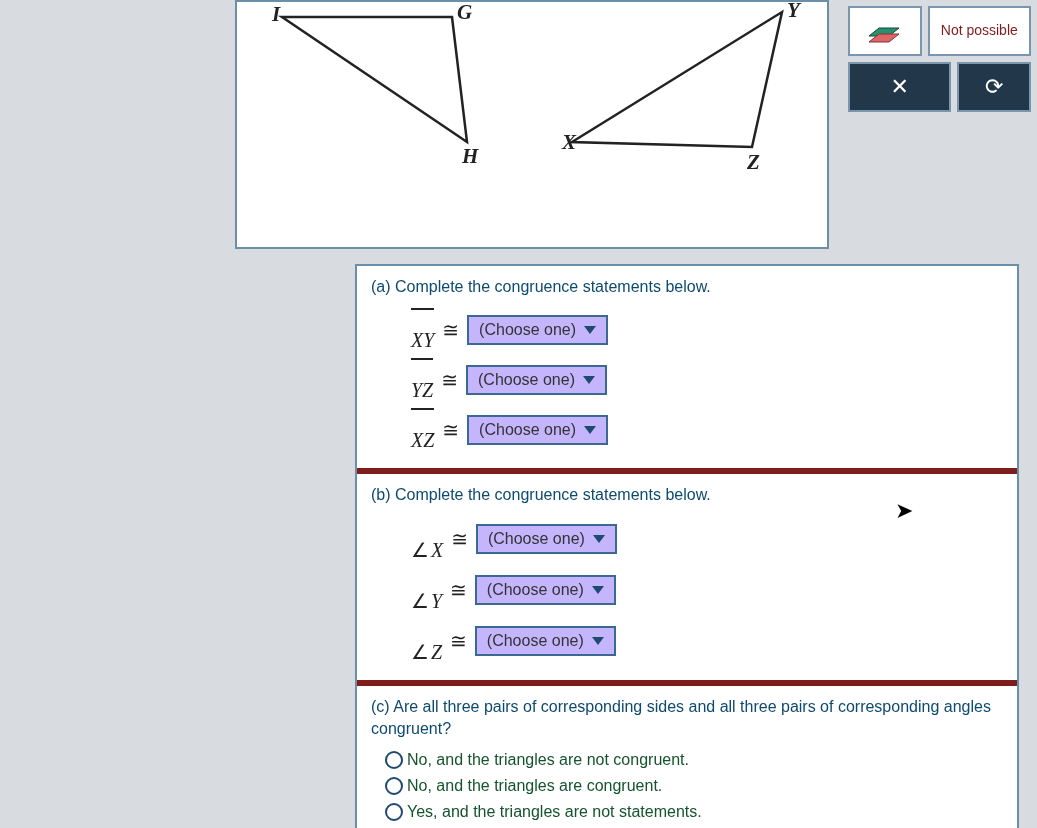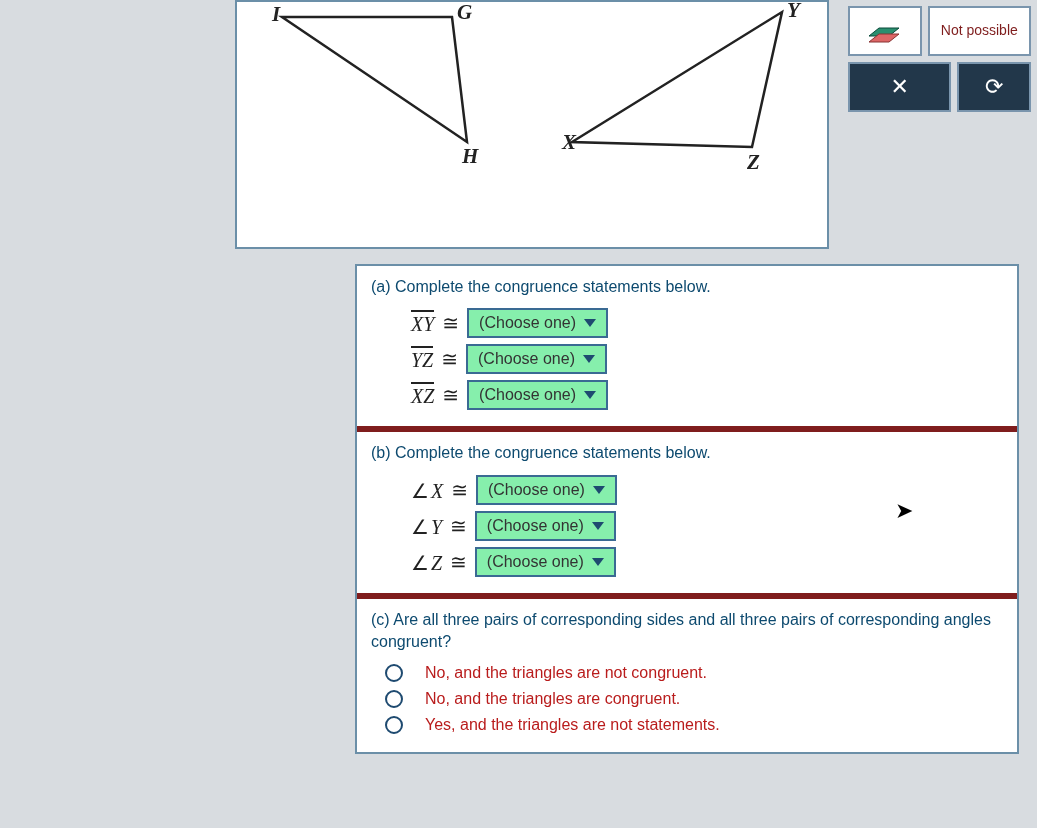--- a/index.html
+++ b/index.html
@@ -7,27 +7,27 @@
 .tri-label{position:absolute;font:italic bold 21px 'Times New Roman',serif;color:#222;}
 .toolbar{position:absolute;right:0;top:0;width:195px;}
 .tool-row{display:flex;gap:6px;margin:6px;}
 .tool-btn{background:#fff;border:2px solid #7a95ad;height:46px;display:flex;align-items:center;justify-content:center;font:14px sans-serif;color:#7f1d1d;cursor:pointer;}
 .tool-btn.dark{background:#22374a;color:#fff;}
 .question-box{position:absolute;left:355px;top:264px;width:660px;background:#fff;border:2px solid #6b8fa8;}
 .qrow{border-top:6px solid #7f1d1d;padding:10px 14px;}
 .qrow:first-child{border-top:none;}
 .qlabel{font:16px/1.4 sans-serif;color:#0d4a6f;margin-bottom:10px;}
 .congr-line{display:flex;align-items:center;gap:8px;margin:6px 0 6px 40px;}
-.seg-name{font:italic 20px 'Times New Roman',serif;color:#222;position:relative;padding-top:3px;}
+.seg-name{font:italic 20px 'Times New Roman',serif;color:#222;position:relative;padding-top:21px;}
 .seg-name.bar::before{content:"";position:absolute;top:0;left:0;right:0;height:2px;background:#222;}
 .seg-name.ang::before{content:"\2220";font-style:normal;margin-right:2px;}
 .cong-sym{font:20px 'Times New Roman',serif;color:#222;}
-.dd{display:inline-flex;align-items:center;gap:8px;border:2px solid #3a6a93;padding:4px 10px;font:16px sans-serif;color:#333;background:#86efac;cursor:pointer;}
+.dd{display:inline-flex;align-items:center;gap:8px;border:2px solid #3a6a93;padding:4px 10px;font:16px sans-serif;color:#333;background:#c4b5fd;cursor:pointer;}
 .dd-caret{width:0;height:0;border-left:6px solid transparent;border-right:6px solid transparent;border-top:8px solid #1e4a70;}
-.radio-line{display:flex;align-items:center;gap:22px;margin:8px 0 8px 14px;font:16px sans-serif;color:#b91c1c;}
+.radio-line{display:flex;align-items:center;gap:4px;margin:8px 0 8px 14px;font:16px sans-serif;color:#14532d;}
 .radio-dot{width:14px;height:14px;border:2px solid #1e4a70;border-radius:50%;display:inline-block;}
 .refresh-ico{font:22px sans-serif;display:inline-block;}
 .cursor-ico{position:absolute;left:895px;top:498px;font:22px sans-serif;color:#000;pointer-events:none;}
 </style>
 </head>
 <body>
 
 <div class="figure-box">
   <svg width="590" height="245">
     <polygon points="45,15 215,15 230,140" fill="none" stroke="#222" stroke-width="2.5"></polygon>

